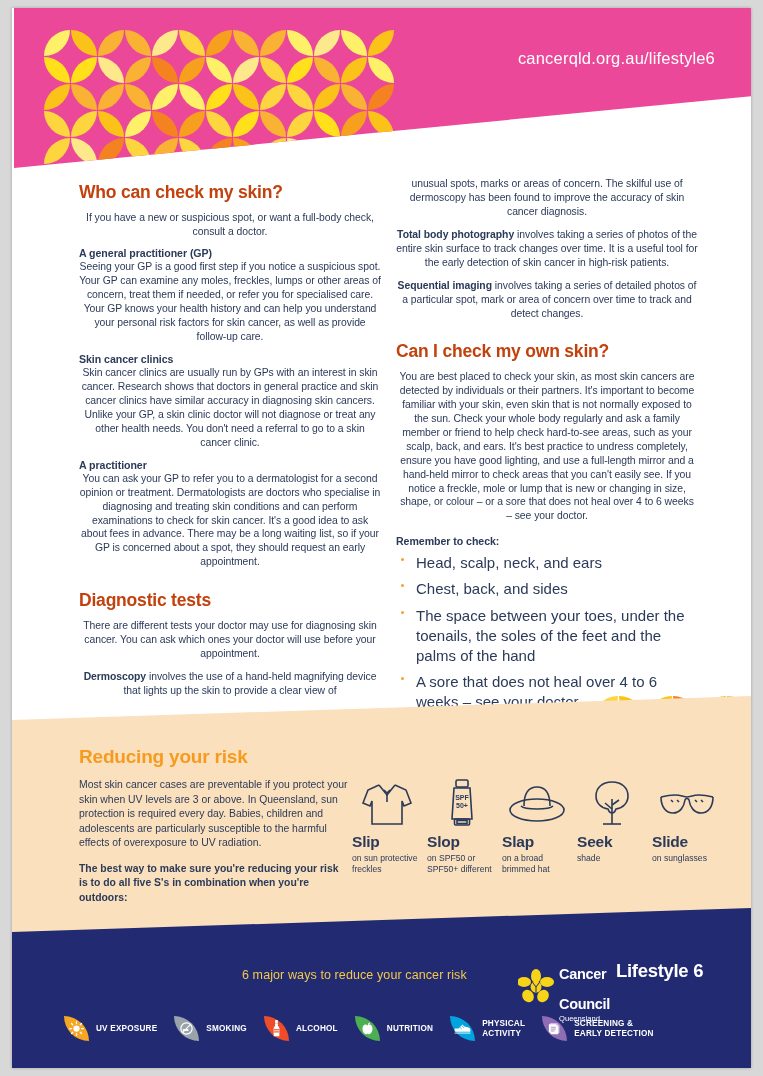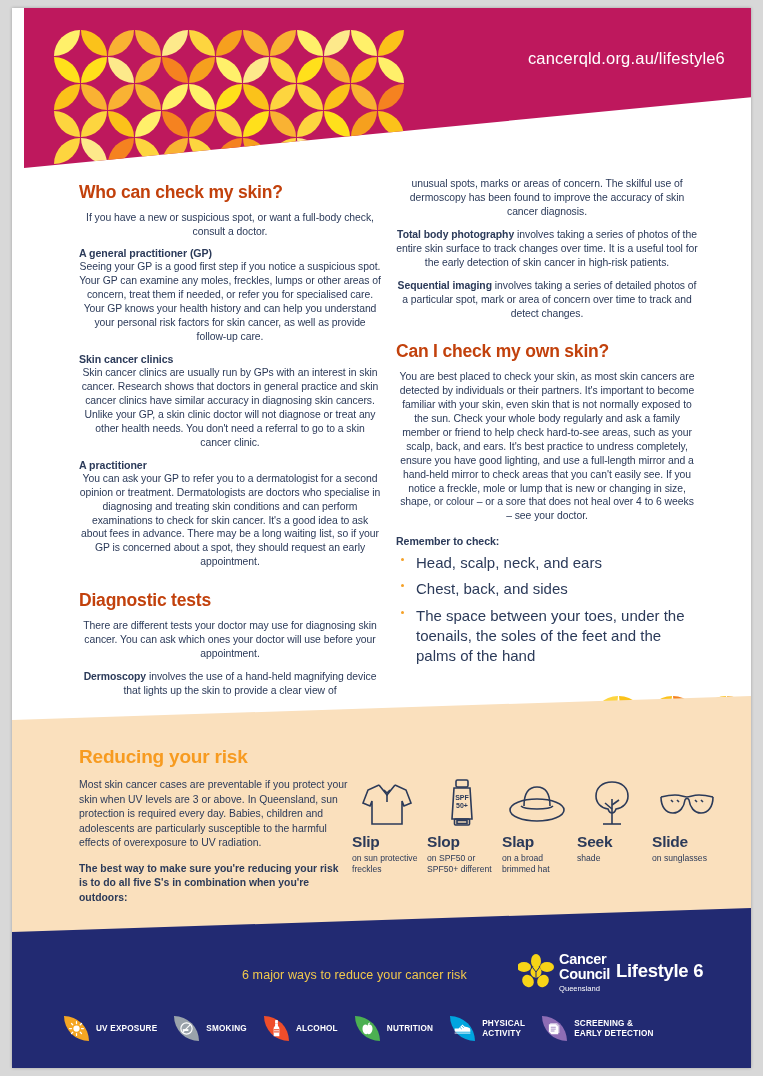--- a/index.html
+++ b/index.html
@@ -12,22 +12,22 @@
   .page{
     position:absolute;left:12px;top:8px;
     width:739px;height:1060px;
     background:#ffffff;
     overflow:hidden;
     box-shadow:0 0 3px rgba(0,0,0,.25);
   }
 
   
   .header{
-    position:absolute;left:12px;top:0;width:739px;height:160px;
-    background:#be185d;
+    position:absolute;left:2px;top:0;width:739px;height:160px;
+    background:#ec4899;
     clip-path:polygon(0 0, 100% 0, 100% 88px, 0 160px);
     overflow:hidden;
   }
   .header-url{
     position:absolute;right:38px;top:41px;
     color:#ffffff;font-size:16.5px;letter-spacing:.2px;
     white-space:nowrap;
   }
   .leafpat{position:absolute;pointer-events:none;}
   .leaf{position:absolute;width:26px;height:26px;}
@@ -107,21 +107,21 @@
     position:absolute;left:0;top:900px;width:739px;height:160px;
     background:#222a72;
     clip-path:polygon(0 24px, 100% 0, 100% 100%, 0 100%);
   }
   .f-tag{
     position:absolute;left:230px;top:60px;
     color:#f2c94c;font-size:12.5px;letter-spacing:.1px;
   }
   .logo{position:absolute;left:506px;top:44px;display:flex;align-items:center;}
   .flower{position:relative;width:36px;height:36px;margin-right:5px;}
-  .cc-text{color:#fff;font-weight:bold;font-size:14.5px;line-height:1.02;letter-spacing:-.3px;}
+  .cc-text{color:#fff;font-weight:bold;font-size:14.5px;line-height:1.02;letter-spacing:-.3px;margin-top:15px;}
   .cc-qld{color:#fff;font-size:7.6px;font-weight:normal;margin-top:2px;letter-spacing:0;}
   .life6{
     position:absolute;left:604px;top:52px;
     color:#ffffff;font-size:18.5px;font-weight:bold;letter-spacing:-.3px;
   }
 
   .risks{
     position:absolute;left:52px;top:1008px;width:660px;
     display:flex;align-items:center;
   }
@@ -238,20 +238,21 @@
       <p class="body gap"><b>Sequential imaging</b><span> involves taking a series of detailed photos of a particular spot, mark or area of concern over time to track and detect changes.</span></p>
 
       <h2 class="sect t2">Can I check my own skin?</h2>
       <p class="body">You are best placed to check your skin, as most skin cancers are detected by individuals or their partners. It's important to become familiar with your skin, even skin that is not normally exposed to the sun. Check your whole body regularly and ask a family member or friend to help check hard-to-see areas, such as your scalp, back, and ears. It's best practice to undress completely, ensure you have good lighting, and use a full-length mirror and a hand-held mirror to check areas that you can't easily see. If you notice a freckle, mole or lump that is new or changing in size, shape, or colour – or a sore that does not heal over 4 to 6 weeks – see your doctor.</p>
 
       <h3 class="sub" style="margin-top:12px">Remember to check:</h3>
       <ul class="checklist" id="remember-list">
           <li>Head, scalp, neck, and ears</li>
           <li>Chest, back, and sides</li>
           <li>The space between your toes, under the toenails, the soles of the feet and the palms of the hand</li>
+          <li>A sore that does not heal over 4 to 6 weeks – see your doctor.</li>
         </ul>
     </div>
   </div>
 
   <div class="cornleaf" id="corner-leaves">
       <div class="leaf b" style="width: 26px; height: 26px; left: 0px; top: 0px; background: rgb(253, 213, 63);"></div>
       <div class="leaf a" style="width: 26px; height: 26px; left: 27px; top: 0px; background: rgb(251, 194, 26);"></div>
       <div class="leaf b" style="width: 26px; height: 26px; left: 54px; top: 0px; background: rgb(251, 194, 26);"></div>
       <div class="leaf a" style="width: 26px; height: 26px; left: 81px; top: 0px; background: rgb(245, 130, 32);"></div>
       <div class="leaf b" style="width: 26px; height: 26px; left: 108px; top: 0px; background: rgb(251, 194, 26);"></div>

